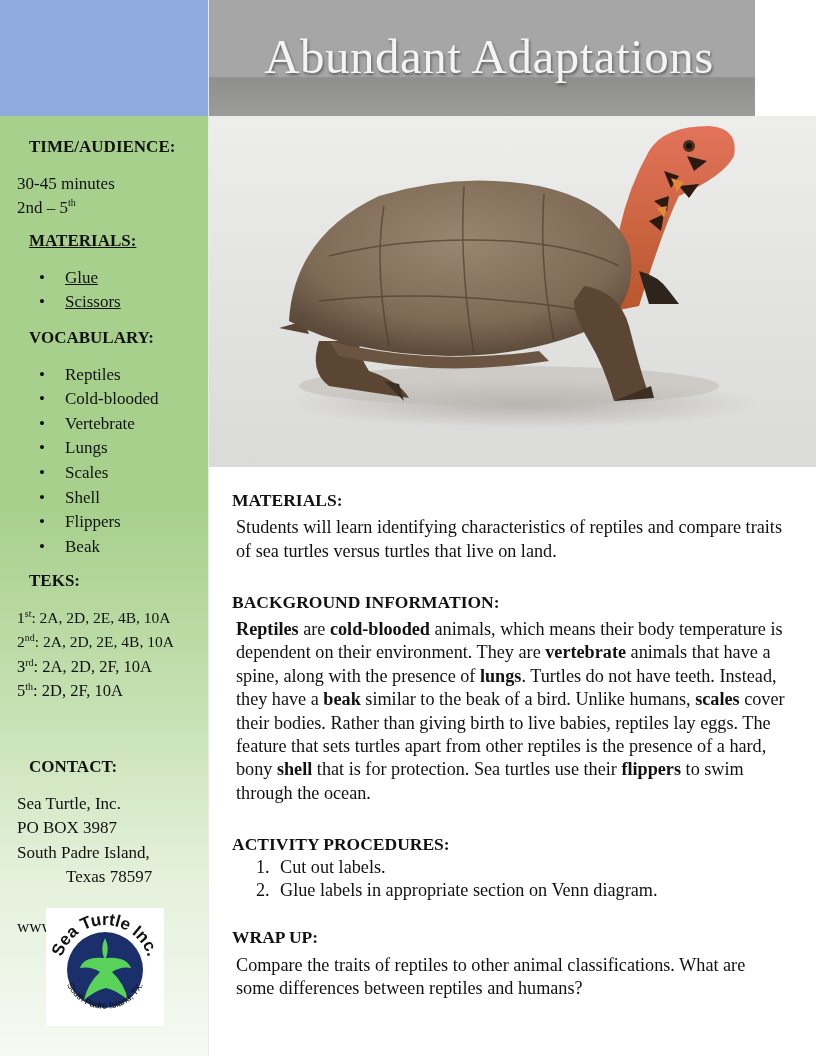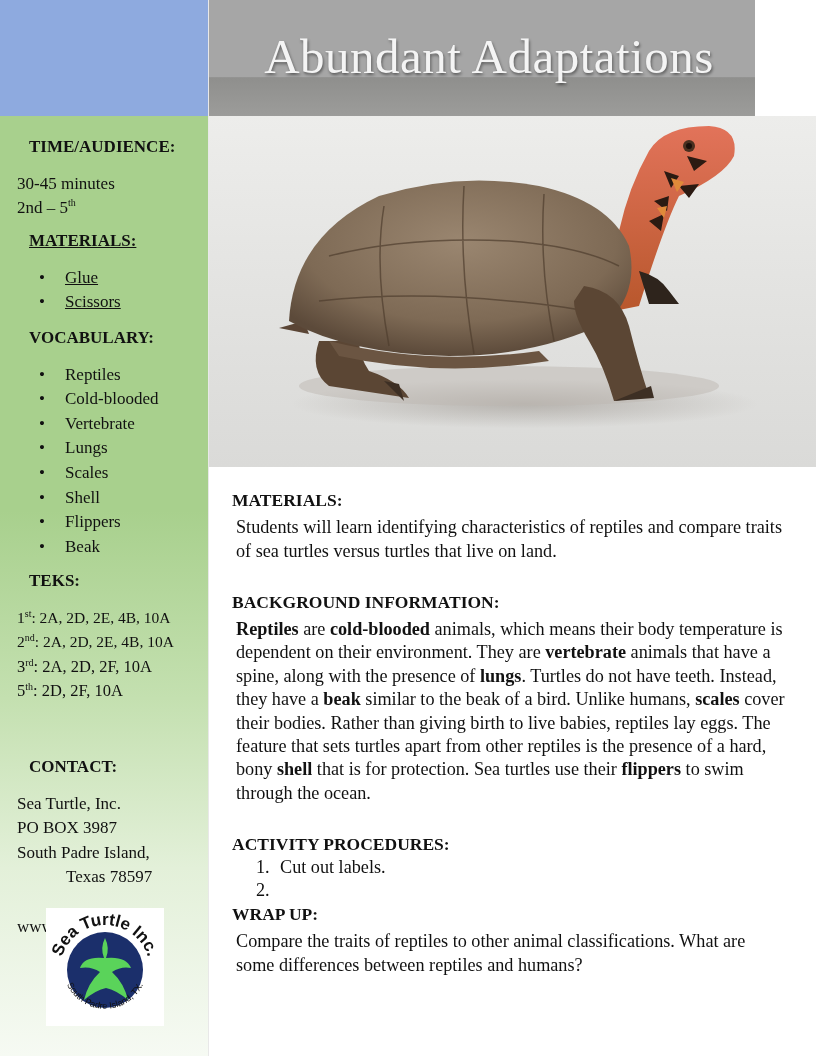--- a/index.html
+++ b/index.html
@@ -182,21 +182,21 @@
   <div class="gap"></div>
   <section>
     <h3>BACKGROUND INFORMATION:</h3>
     <p><b>Reptiles</b><span> are </span><b>cold-blooded</b><span> animals, which means their body temperature is dependent on their environment. They are </span><b>vertebrate</b><span> animals that have a spine, along with the presence of </span><b>lungs</b><span>. Turtles do not have teeth. Instead, they have a </span><b>beak</b><span> similar to the beak of a bird. Unlike humans, </span><b>scales</b><span> cover their bodies. Rather than giving birth to live babies, reptiles lay eggs. The feature that sets turtles apart from other reptiles is the presence of a hard, bony </span><b>shell</b><span> that is for protection. Sea turtles use their </span><b>flippers</b><span> to swim through the ocean.</span></p>
   </section>
   <div class="gap"></div>
   <section>
     <h3>ACTIVITY PROCEDURES:</h3>
     <ol>
       <li><span class="num">1.</span><span class="txt">Cut out labels.</span></li>
-      <li><span class="num">2.</span></li>
+      <li><span class="num">2.</span><span class="txt">Glue labels in appropriate section on Venn diagram.</span></li>
     </ol>
   </section>
   <div class="gap"></div>
   <section>
     <h3>WRAP UP:</h3>
     <p>Compare the traits of reptiles to other animal classifications. What are some differences between reptiles and humans?</p>
   </section>
 </div>
 
 </body></html>

